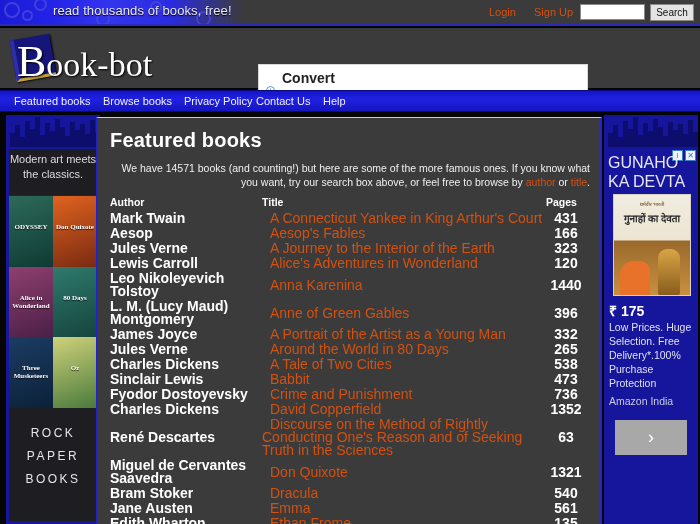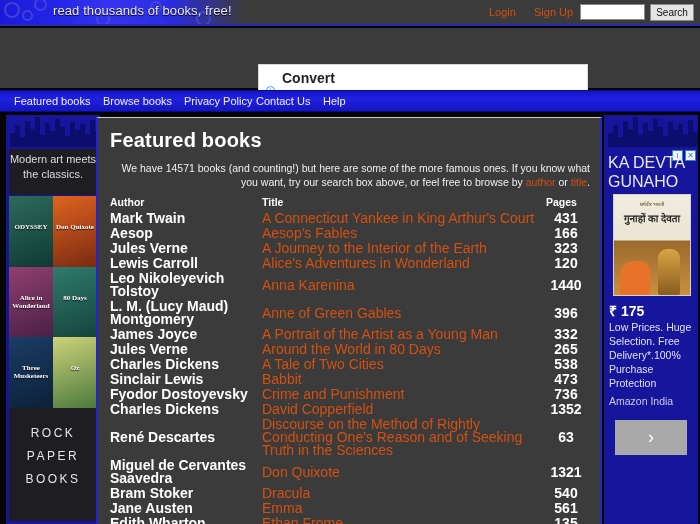--- a/index.html
+++ b/index.html
@@ -222,21 +222,21 @@
     font-size: 10.5px; color: #ffffff; text-align: left; font-weight: bold;
     padding: 0 0 3px 0;
   }
   table.books th.c-author { width: 152px; }
   table.books th.c-title  { }
   table.books th.c-pages  { width: 44px; text-align: left; padding-right: 4px; margin-top: 48px; }
   table.books td {
     font-size: 14px; color: #ffffff; padding: 1px 0; vertical-align: middle;
     line-height: 13px;
   }
-  table.books td.t-title a { color: #d4500f; text-decoration: none; }
+  table.books td.t-title a { color: #d4500f; text-decoration: none; margin-left: 8px; }
   table.books td.t-pages { text-align: center; padding-right: 4px; font-weight: bold; }
   table.books td.t-author { font-weight: bold; padding-right: 6px; }
 </style>
 </head>
 <body>
 
 <div class="page">
 
   <div class="topbar">
     <div class="topbar-blue">
@@ -248,20 +248,24 @@
       <div class="swirl" style="left:196px;top:11px;width:15px;height:15px;"></div>
     </div>
     <div class="tagline">read thousands of books, free!</div>
     <a class="top-link" id="login-link" href="#">Login</a>
     <a class="top-link" id="signup-link" href="#">Sign Up</a>
     <input class="search-input" type="text" placeholder="" style="">
     <button class="search-btn">Search</button>
   </div>
 
   <div class="masthead">
+    <a class="logo" href="#">
+      <span class="logo-book"></span>
+      <span class="logo-text"><span class="cap">B</span><span>ook-bot</span></span>
+    </a>
 
     <div class="ad-top">
       <div class="ad-info-icon">i</div>
       <div class="ad-close-icon">✕</div>
       <div class="ad-top-title">Convert</div>
       <div class="ad-top-body"><span>Convert Word Doc and PDF with FileConvertor Free!</span> <b>FileConvertor</b></div>
     </div>
   </div>
 
   <div class="nav">
@@ -342,22 +346,22 @@
         <i style="left: 74px; height: 23px;"></i>
         <i style="left: 79px; height: 13px;"></i>
         <i style="left: 84px; height: 27px;"></i>
         <i style="left: 89px; height: 15px;"></i>
       </div>
     <div class="ra-choices">
       <span>i</span>
       <span>✕</span>
     </div>
     <div class="ra-title">
+      <div>GUNAHO</div>
       <div>KA DEVTA</div>
-      <div>GUNAHO</div>
     </div>
     <div class="ra-cover">
       <div class="hn-small">धर्मवीर भारती</div>
       <div class="hn-big">गुनाहों का देवता</div>
       <div class="blob"></div>
       <div class="statue"></div>
     </div>
     <div class="ra-price">₹ 175</div>
     <div class="ra-desc">Low Prices. Huge Selection. Free Delivery*.100% Purchase Protection</div>
     <div class="ra-brand">Amazon India</div>

